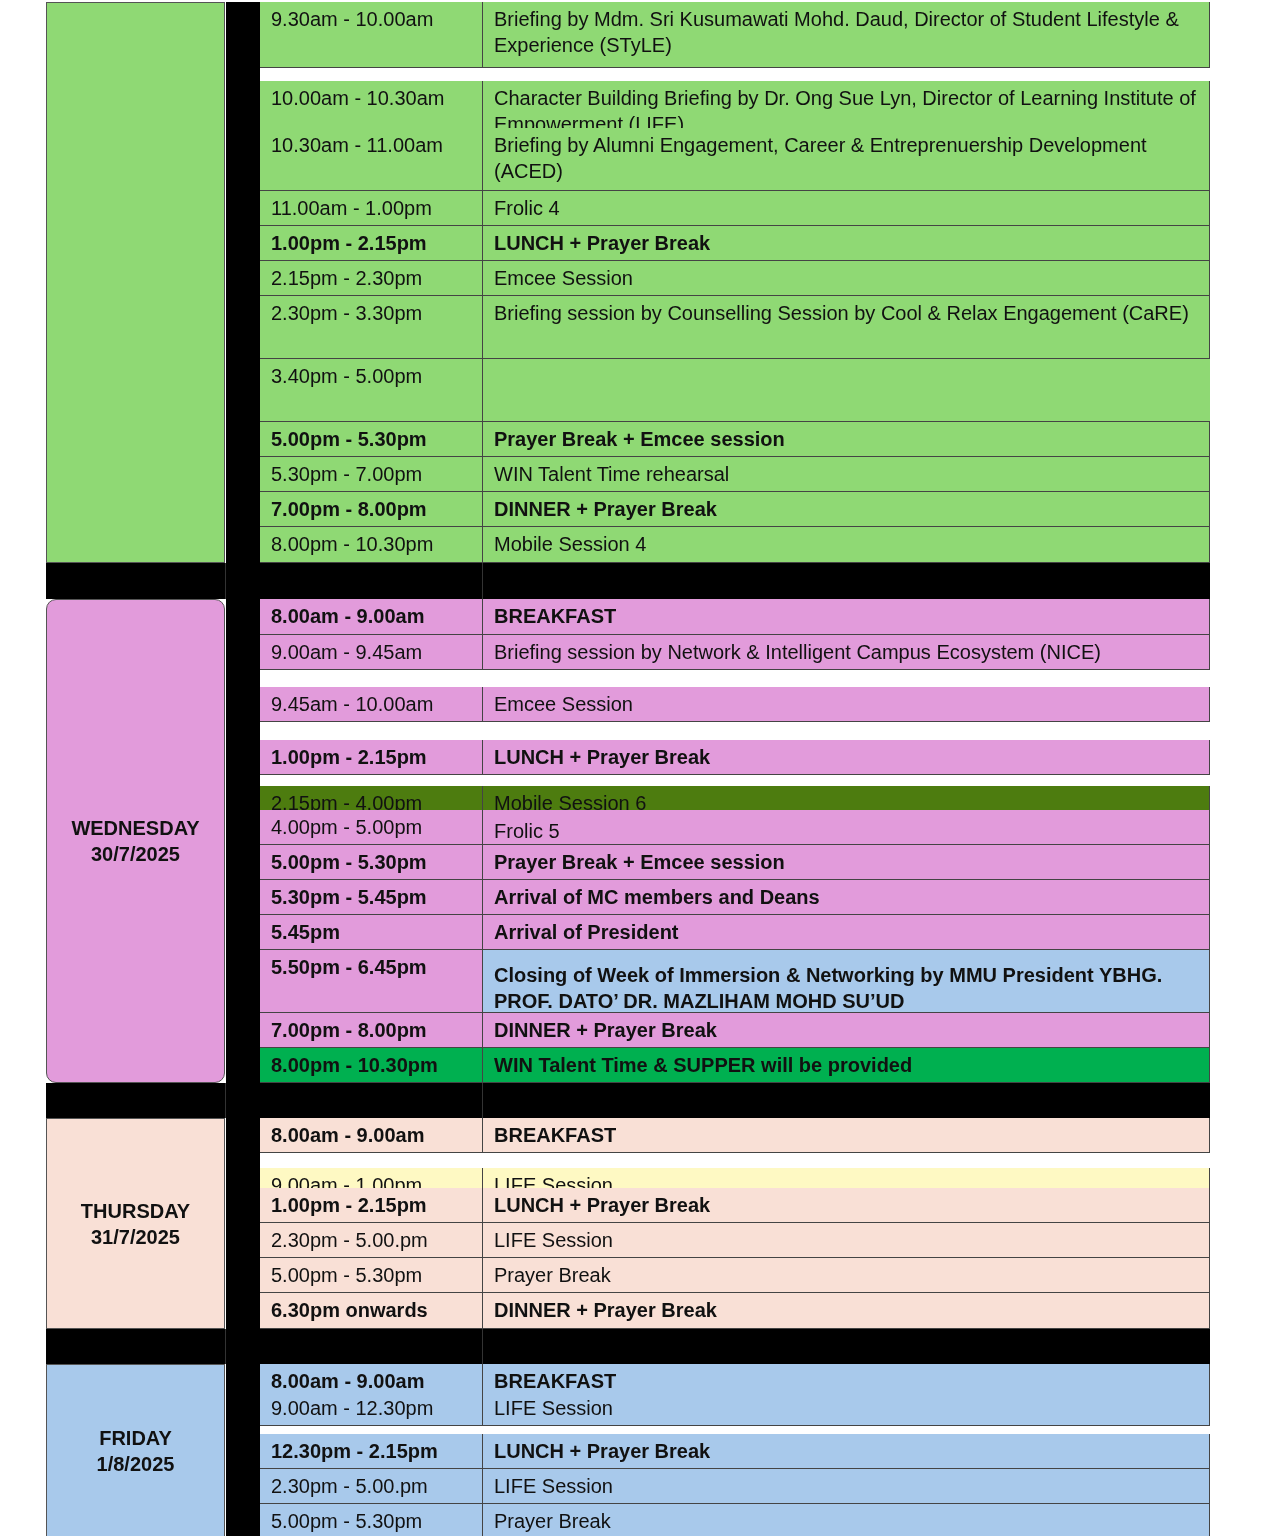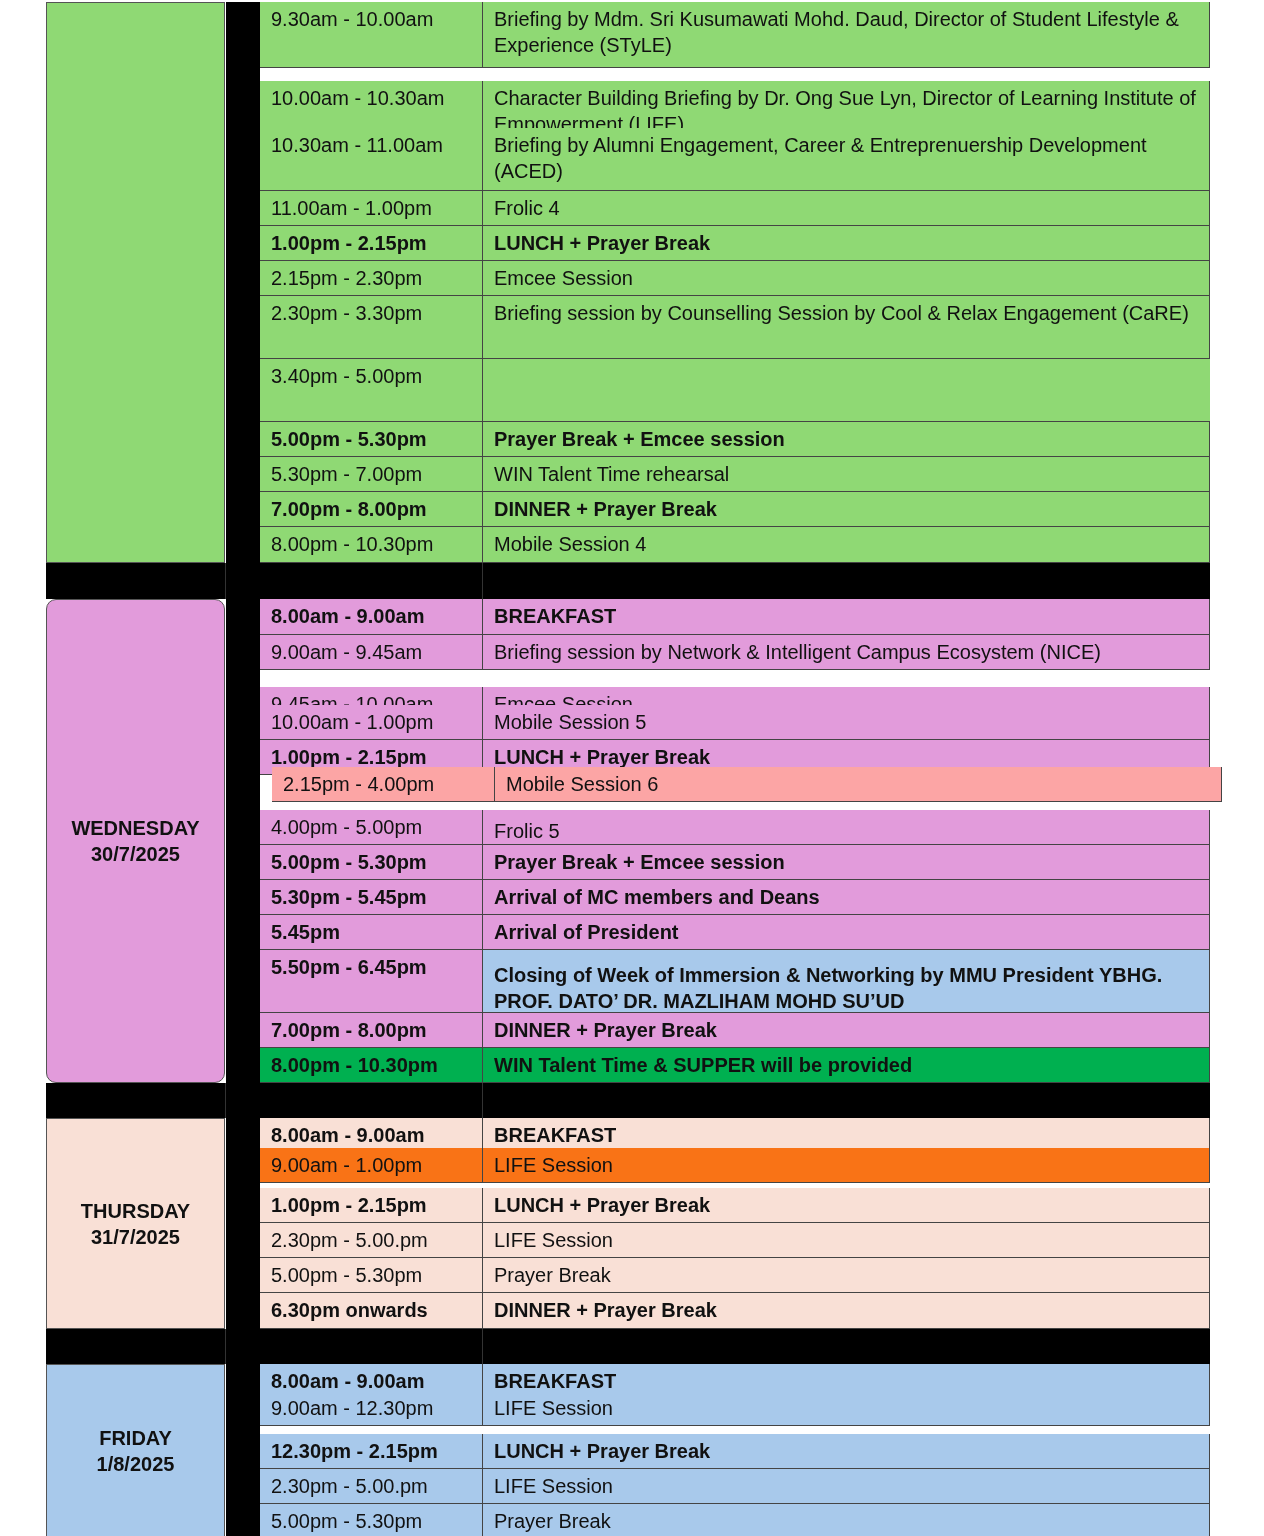--- a/index.html
+++ b/index.html
@@ -99,29 +99,25 @@
       <div class="a b">BREAKFAST</div>
     </div>
     <div class="row" style="top:36px;height:35px;background:#e29bdb;">
       <div class="t">9.00am - 9.45am</div>
       <div class="a">Briefing session by Network &amp; Intelligent Campus Ecosystem (NICE)</div>
     </div>
     <div class="row" style="top:88px;height:35px;background:#e29bdb;">
       <div class="t">9.45am - 10.00am</div>
       <div class="a">Emcee Session</div>
     </div>
-    <div class="row" style="top:106px;height:35px;background:#e29bdb;">
-      <div class="t">10.00am - 1.00pm</div>
-      <div class="a">Mobile Session 5</div>
-    </div>
     <div class="row" style="top:141px;height:35px;background:#e29bdb;">
       <div class="t b">1.00pm - 2.15pm</div>
       <div class="a b">LUNCH + Prayer Break</div>
     </div>
-    <div class="row" style="top:168px;height:35px;background:#fca5a5;margin-left:12px;">
+    <div class="row" style="top:187px;height:35px;background:#4d7c0f;">
       <div class="t">2.15pm - 4.00pm</div>
       <div class="a">Mobile Session 6</div>
     </div>
     <div class="row" style="top:211px;height:35px;background:#e29bdb;">
       <div class="t">4.00pm - 5.00pm</div>
       <div class="a" style="padding-top:8px;">Frolic 5</div>
     </div>
     <div class="row" style="top:246px;height:35px;background:#e29bdb;">
       <div class="t b">5.00pm - 5.30pm</div>
       <div class="a b">Prayer Break + Emcee session</div>
@@ -159,21 +155,21 @@
           <div>THURSDAY</div>
           <div>31/7/2025</div>
         </div>
     </div>
     <div class="strip" style="height:211px;"></div>
 
     <div class="row" style="top:0;height:35px;background:#f9e0d6;">
       <div class="t b">8.00am - 9.00am</div>
       <div class="a b">BREAKFAST</div>
     </div>
-    <div class="row" style="top:30px;height:35px;background:#f97316;">
+    <div class="row" style="top:50px;height:35px;background:#fef9c3;">
       <div class="t">9.00am - 1.00pm</div>
       <div class="a">LIFE Session</div>
     </div>
     <div class="row" style="top:70px;height:35px;background:#f9e0d6;">
       <div class="t b">1.00pm - 2.15pm</div>
       <div class="a b">LUNCH + Prayer Break</div>
     </div>
     <div class="row" style="top:105px;height:35px;background:#f9e0d6;">
       <div class="t">2.30pm - 5.00.pm</div>
       <div class="a">LIFE Session</div>

